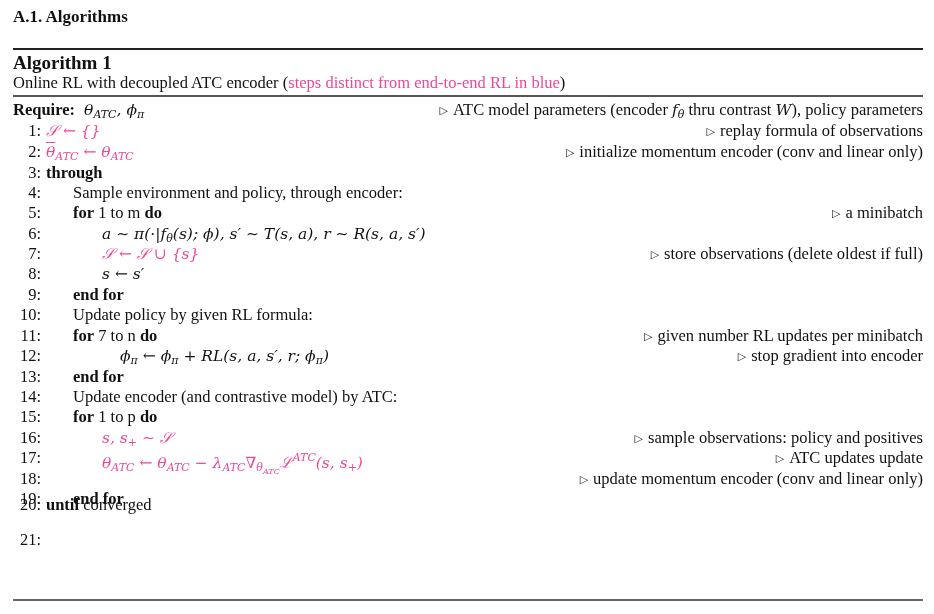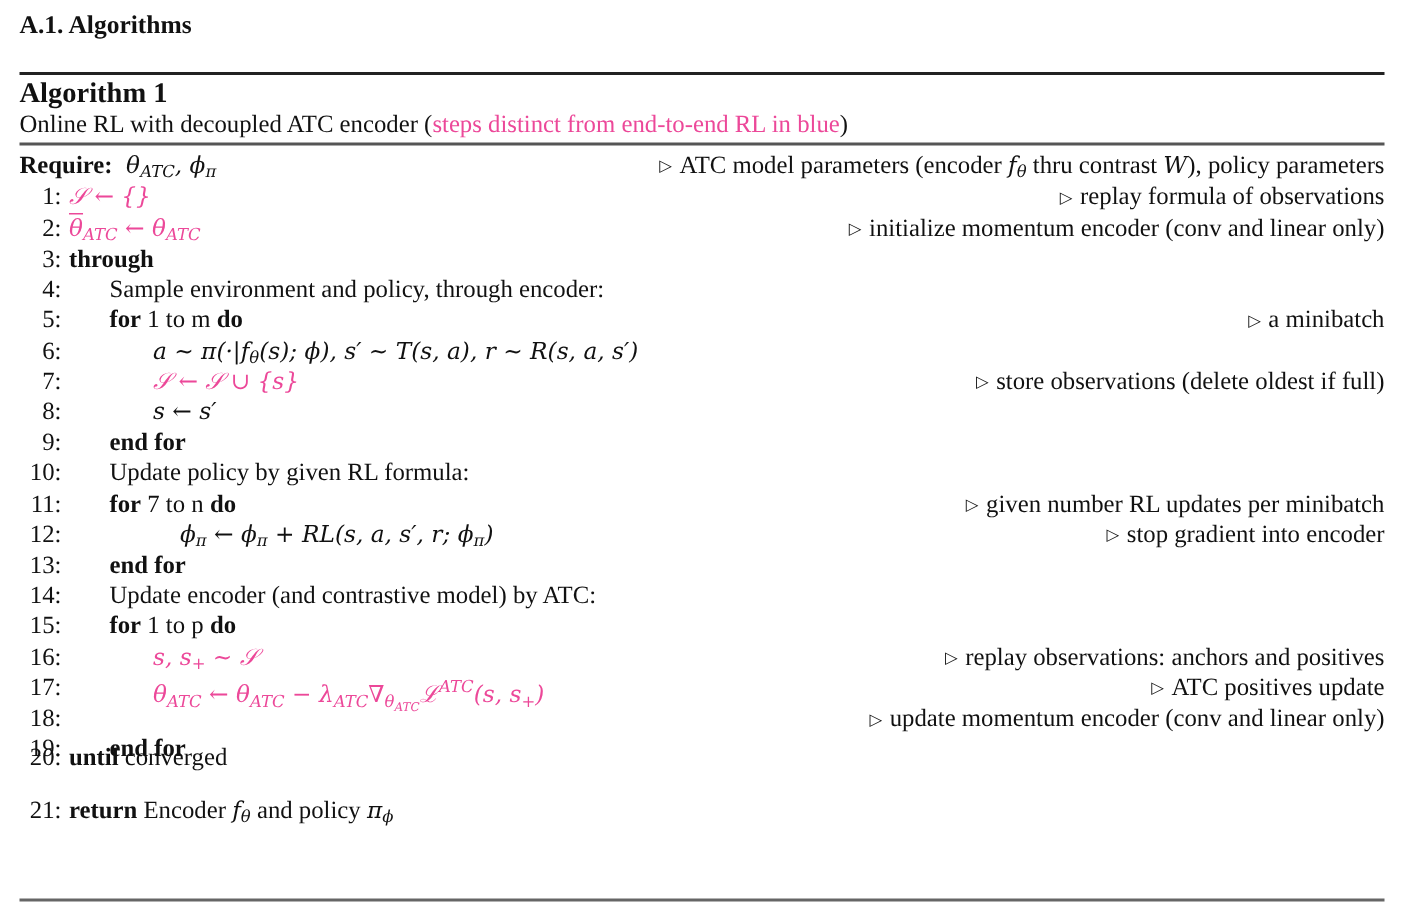--- a/index.html
+++ b/index.html
@@ -132,42 +132,41 @@
 </div>
 
 <div class="row" style="top:407px">
   <span class="ln">15:</span>
   <span class="body" style="left:60px"><span class="kw">for</span> <span>1 to p</span> <span class="kw">do</span></span>
 </div>
 
 <div class="row" style="top:428px">
   <span class="ln">16:</span>
   <span class="body blue m" style="left:89px">s, s<span class="sub">+</span> ∼ <span class="cal">𝒮</span></span>
-  <span class="cmt"><span class="tri">▷</span><span>replay observations: anchors and positives</span></span>
+  <span class="cmt"><span class="tri">▷</span><span>sample observations: policy and positives</span></span>
 </div>
 
 <div class="row" style="top:448px">
   <span class="ln">17:</span>
   <span class="body blue m" style="left:89px">θ<span class="sub">ATC</span> ← θ<span class="sub">ATC</span> − λ<span class="sub">ATC</span><span class="up">∇</span><span class="sub">θ<sub style="font-size:8px">ATC</sub></span><span class="cal">ℒ</span><span class="sup">ATC</span>(s, s<span class="sub">+</span>)</span>
-  <span class="cmt"><span class="tri">▷</span><span>ATC positives update</span></span>
+  <span class="cmt"><span class="tri">▷</span><span>ATC updates update</span></span>
 </div>
 
 <div class="row" style="top:469px">
   <span class="ln">18:</span>
   <span class="cmt"><span class="tri">▷</span><span>update momentum encoder (conv and linear only)</span></span>
 </div>
 
 <div class="row" style="top:489px">
   <span class="ln">19:</span>
   <span class="body kw" style="left:60px">end for</span>
 </div>
 
 <div class="row" style="top:495px">
   <span class="ln">20:</span>
   <span class="body" style="left:33px"><span class="kw">until</span> <span>converged</span></span>
 </div>
 
 <div class="row" style="top:530px">
   <span class="ln">21:</span>
-  <span class="body" style="left:33px"><span class="kw">return</span> Encoder <span class="m">f<span class="sub">θ</span></span> and policy <span class="m">π<span class="sub">ϕ</span></span></span>
 </div>
 
 <div class="rule bot"></div>
 
 </body></html>

